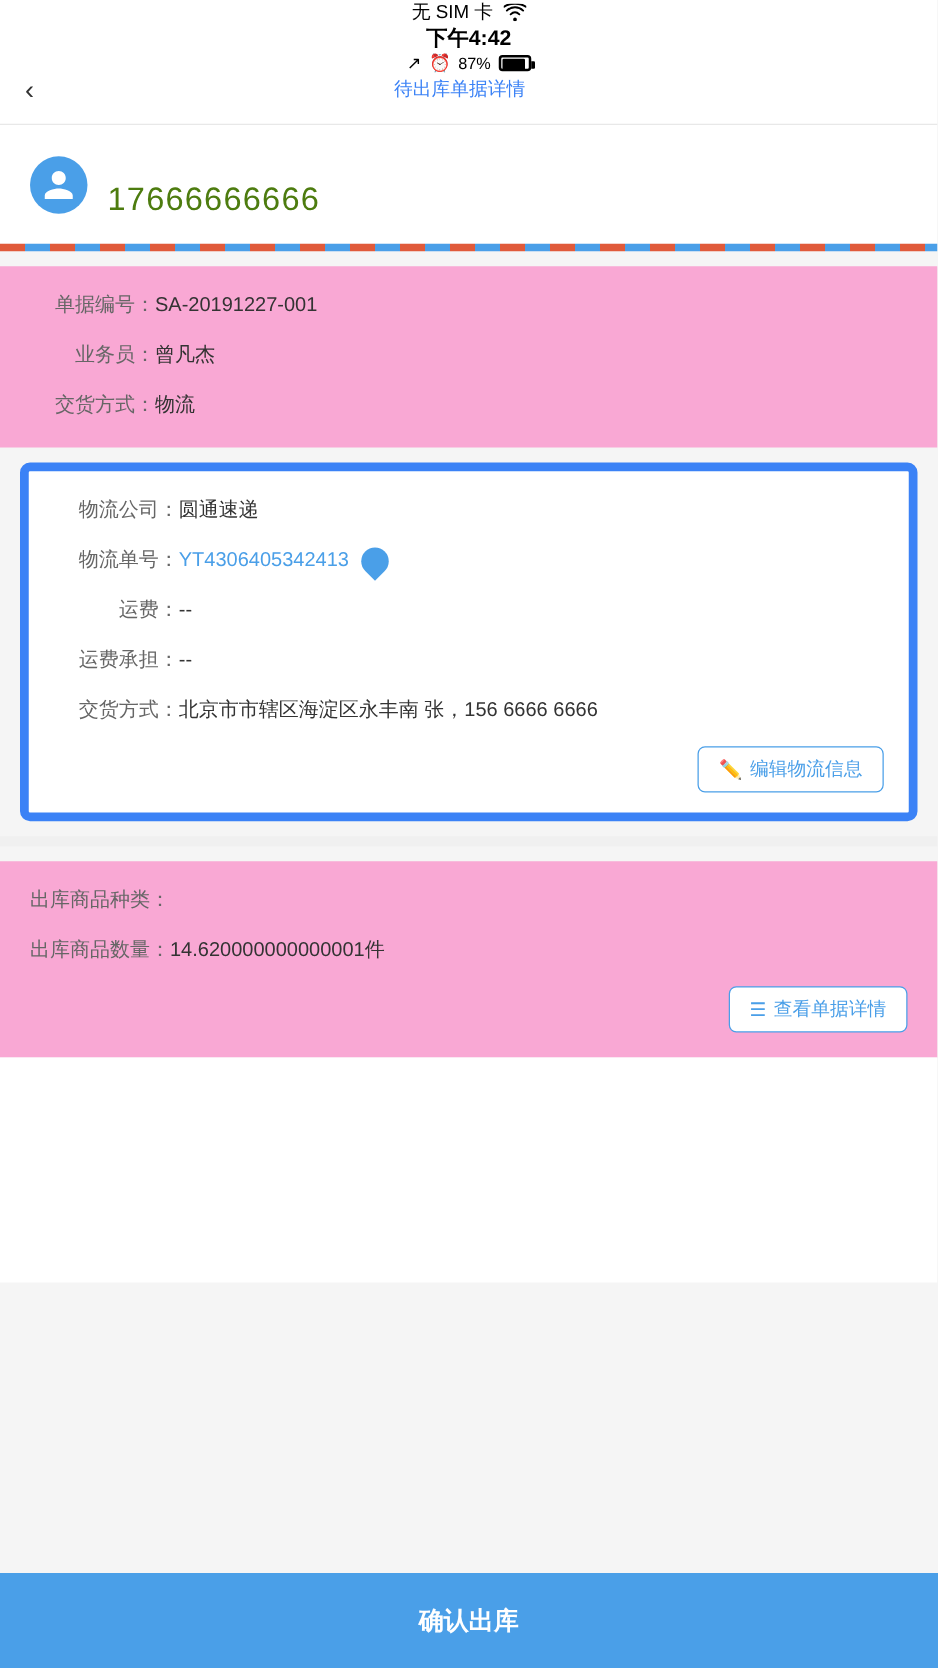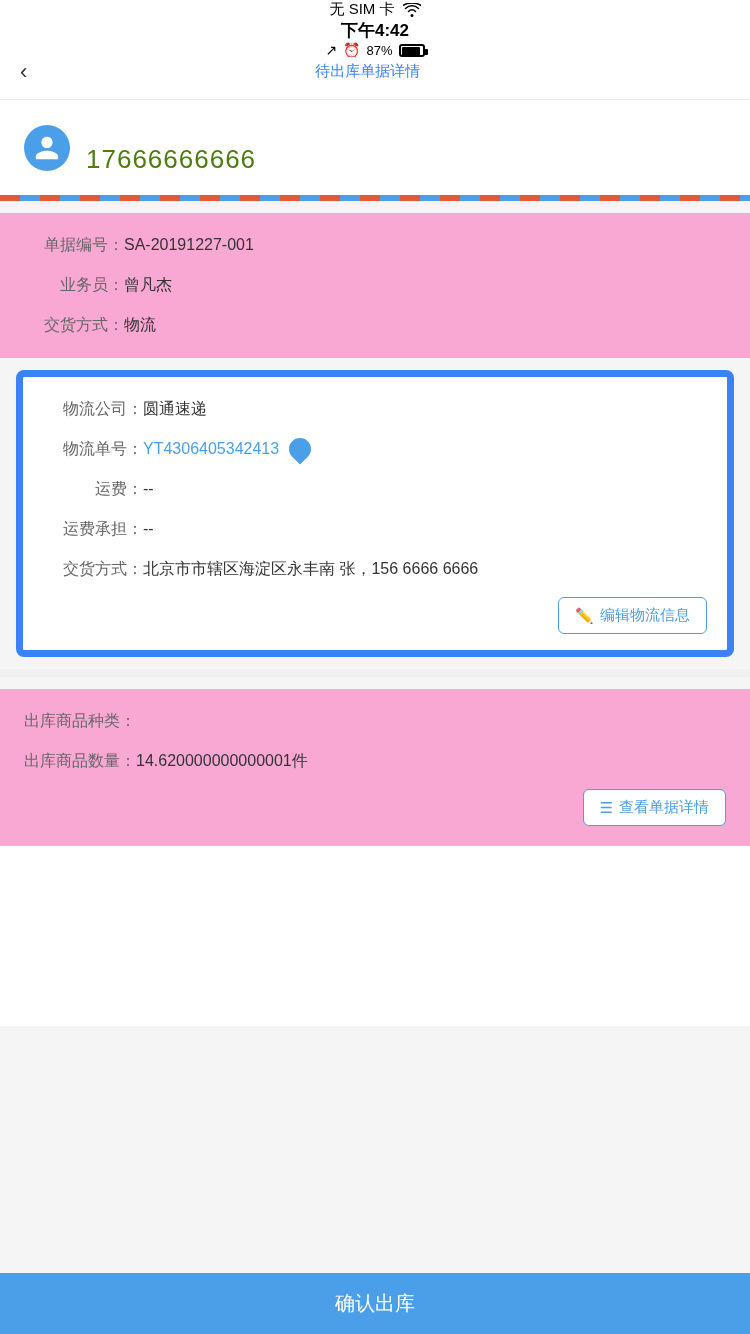--- a/index.html
+++ b/index.html
@@ -179,25 +179,25 @@
       background: #fff;
       min-height: 180px;
     }
 
     
     .confirm-btn {
       position: fixed;
       bottom: 0;
       left: 0;
       width: 750px;
-      height: 61px;
+      height: 76px;
       background: #4a9fe8;
       color: #fff;
       font-size: 20px;
-      font-weight: 400;
+      font-weight: 700;
       border: none;
       cursor: pointer;
       display: flex;
       align-items: center;
       justify-content: center;
     }
 
     
     .view-detail-btn {
       display: flex;

